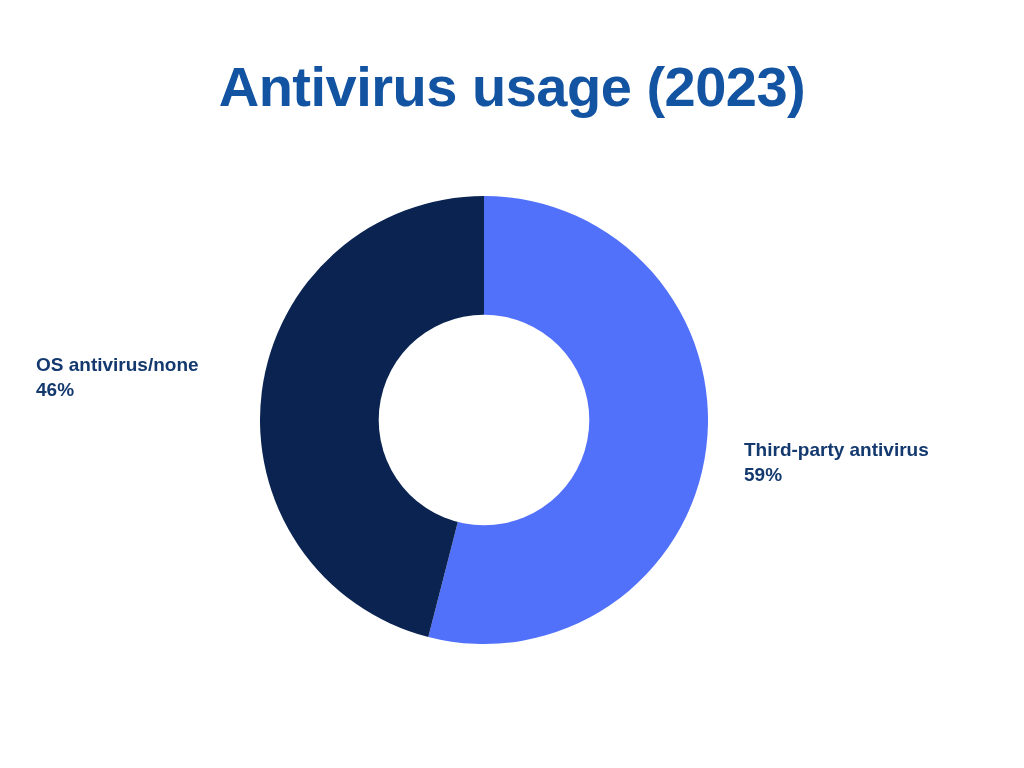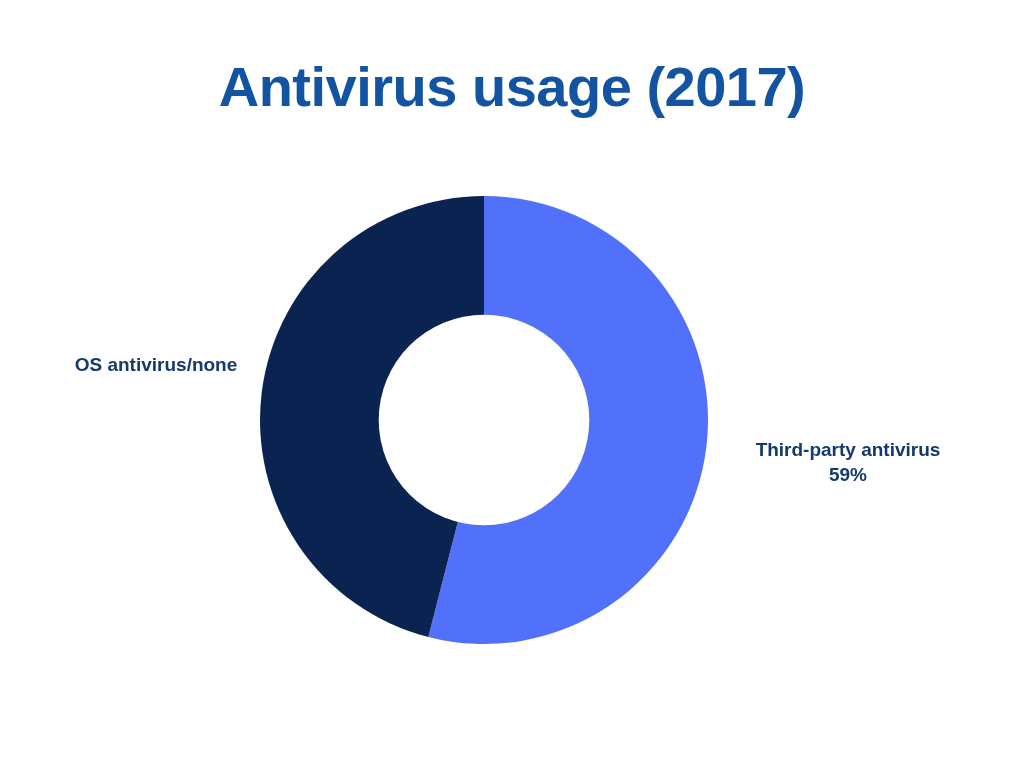--- a/index.html
+++ b/index.html
@@ -50,59 +50,60 @@
     width: 448px;
     height: 448px;
   }
 
   .slice-label {
     position: absolute;
     font-size: 19px;
     font-weight: bold;
     color: #14396f;
     line-height: 1.32;
-    text-align: center;
+    text-align: left;
     white-space: nowrap;
   }
 
   #label-os {
     left: 36px;
     top: 352px;
     width: 240px;
   }
 
   #label-third-party {
-    left: 728px;
+    left: 744px;
     top: 437px;
     width: 240px;
   }
 
   .label-value {
     display: block;
   }
 </style>
 </head>
 <body>
 
 <div id="chart-root">
 
-  <div id="chart-title">Antivirus usage (2017)</div>
+  <div id="chart-title">Antivirus usage (2023)</div>
 
   <div id="donut-wrap">
     <svg id="donut-svg" viewBox="0 0 448 448">
       <g>
         <path id="slice-third-party" d="M 224 224 L 224.00 0.00 A 224 224 0 1 1 168.29 440.96 Z" fill="#5271fb"></path>
         <path id="slice-os-none" d="M 224 224 L 168.29 440.96 A 224 224 0 0 1 224.00 0.00 Z" fill="#0a2351"></path>
       </g>
       <circle id="donut-hole" cx="224" cy="224" r="105.3" fill="#ffffff"></circle>
     </svg>
   </div>
 
   <div class="slice-label" id="label-os">
     <span>OS antivirus/none</span>
+    <span class="label-value">46%</span>
   </div>
 
   <div class="slice-label" id="label-third-party">
     <span>Third-party antivirus</span>
     <span class="label-value">59%</span>
   </div>
 
 </div>
 
 </body></html>

